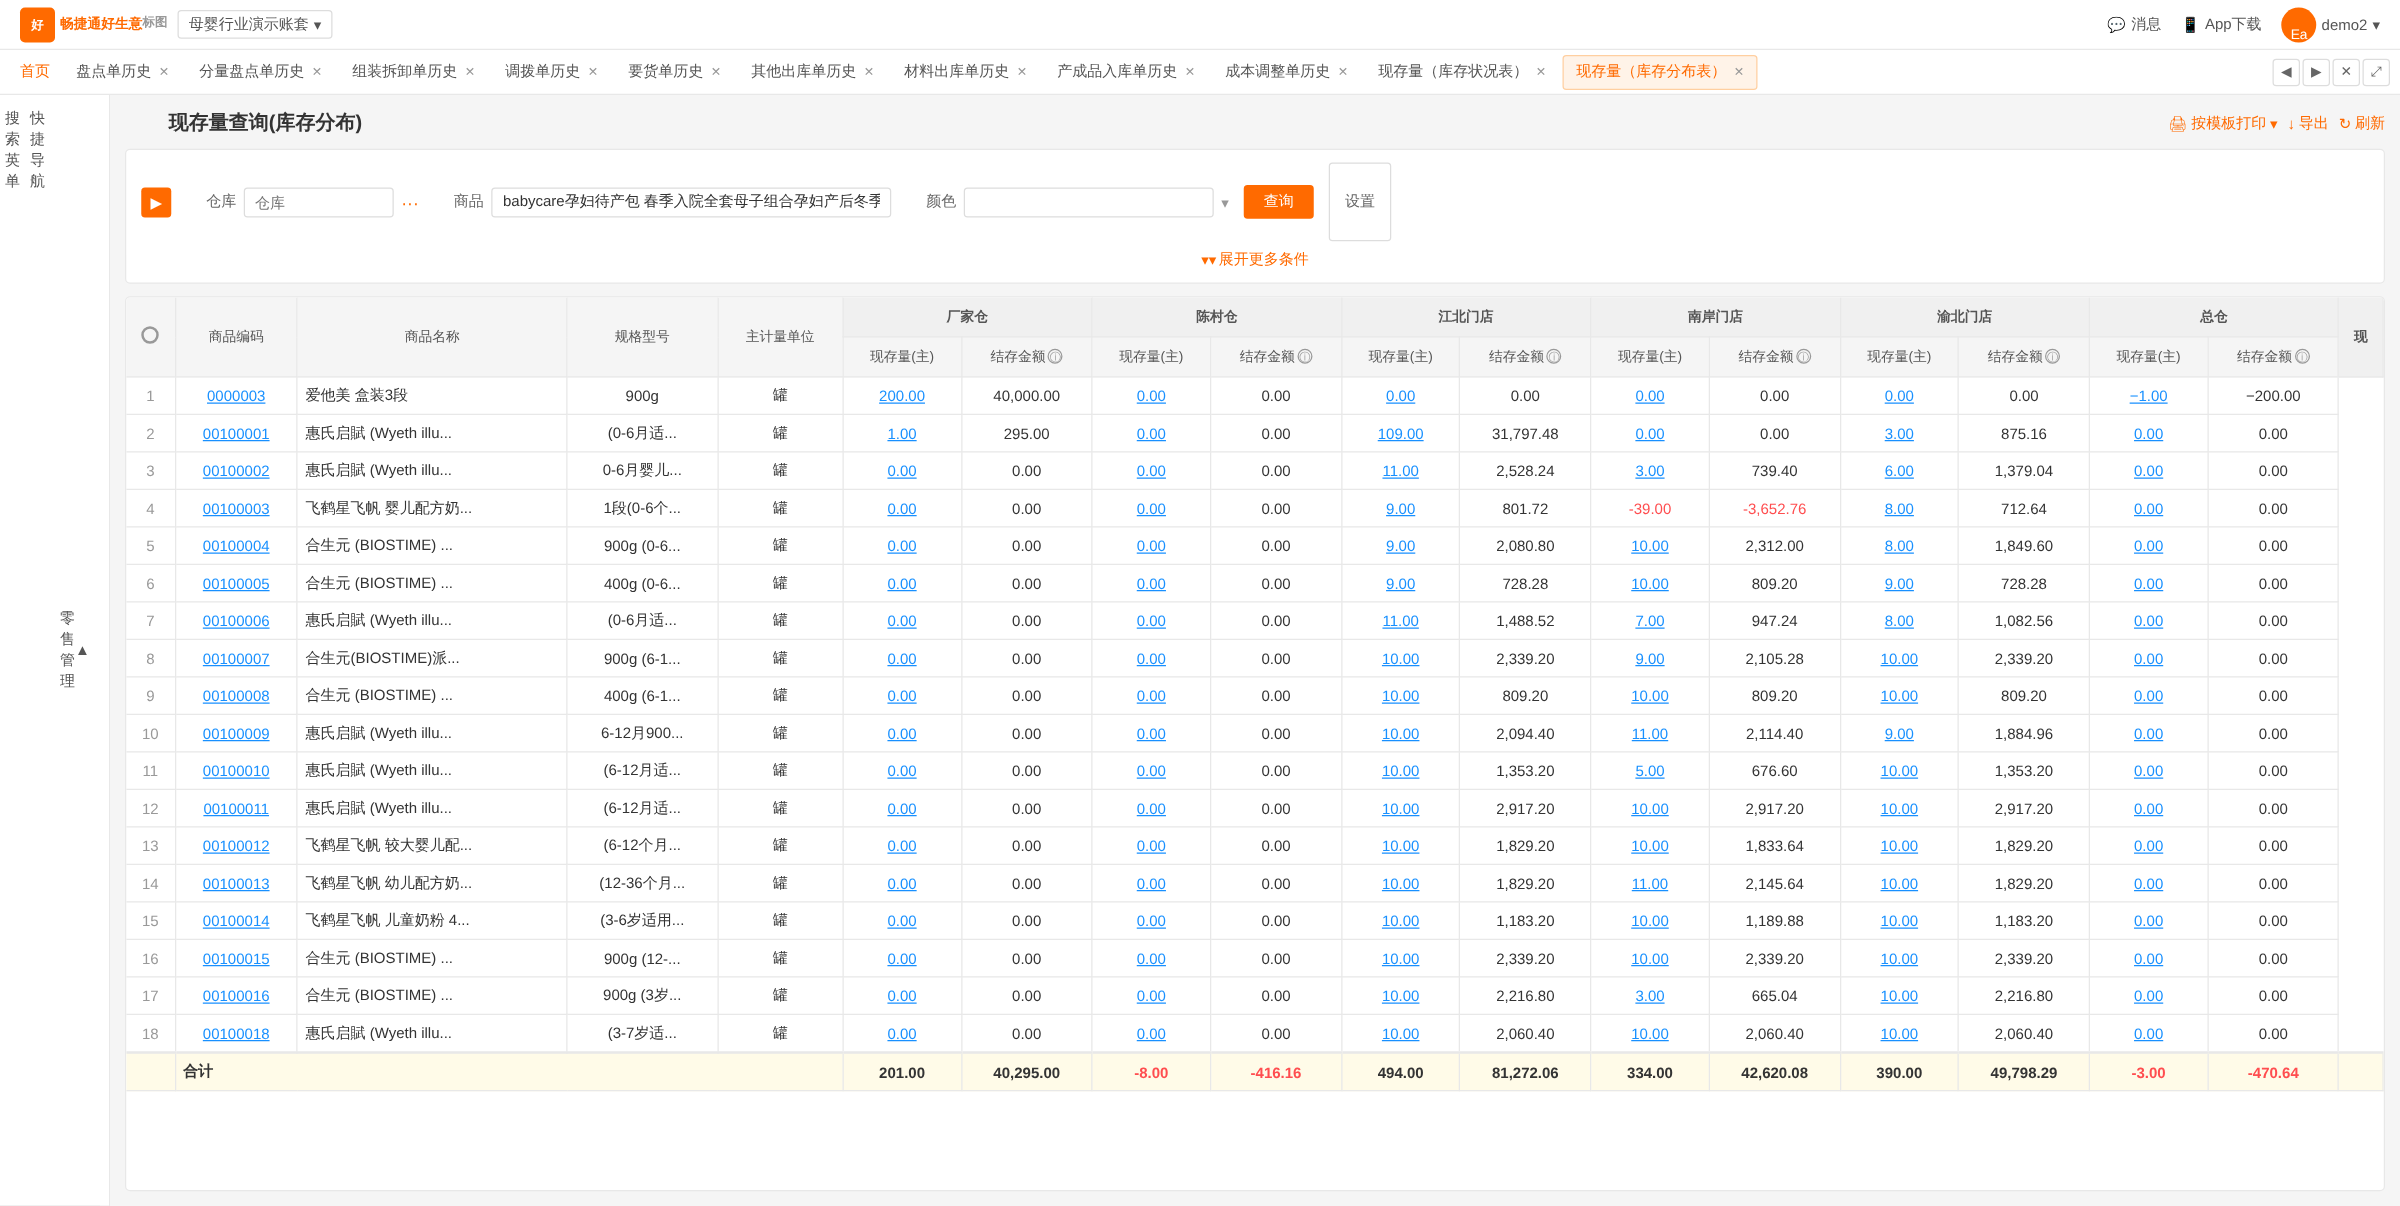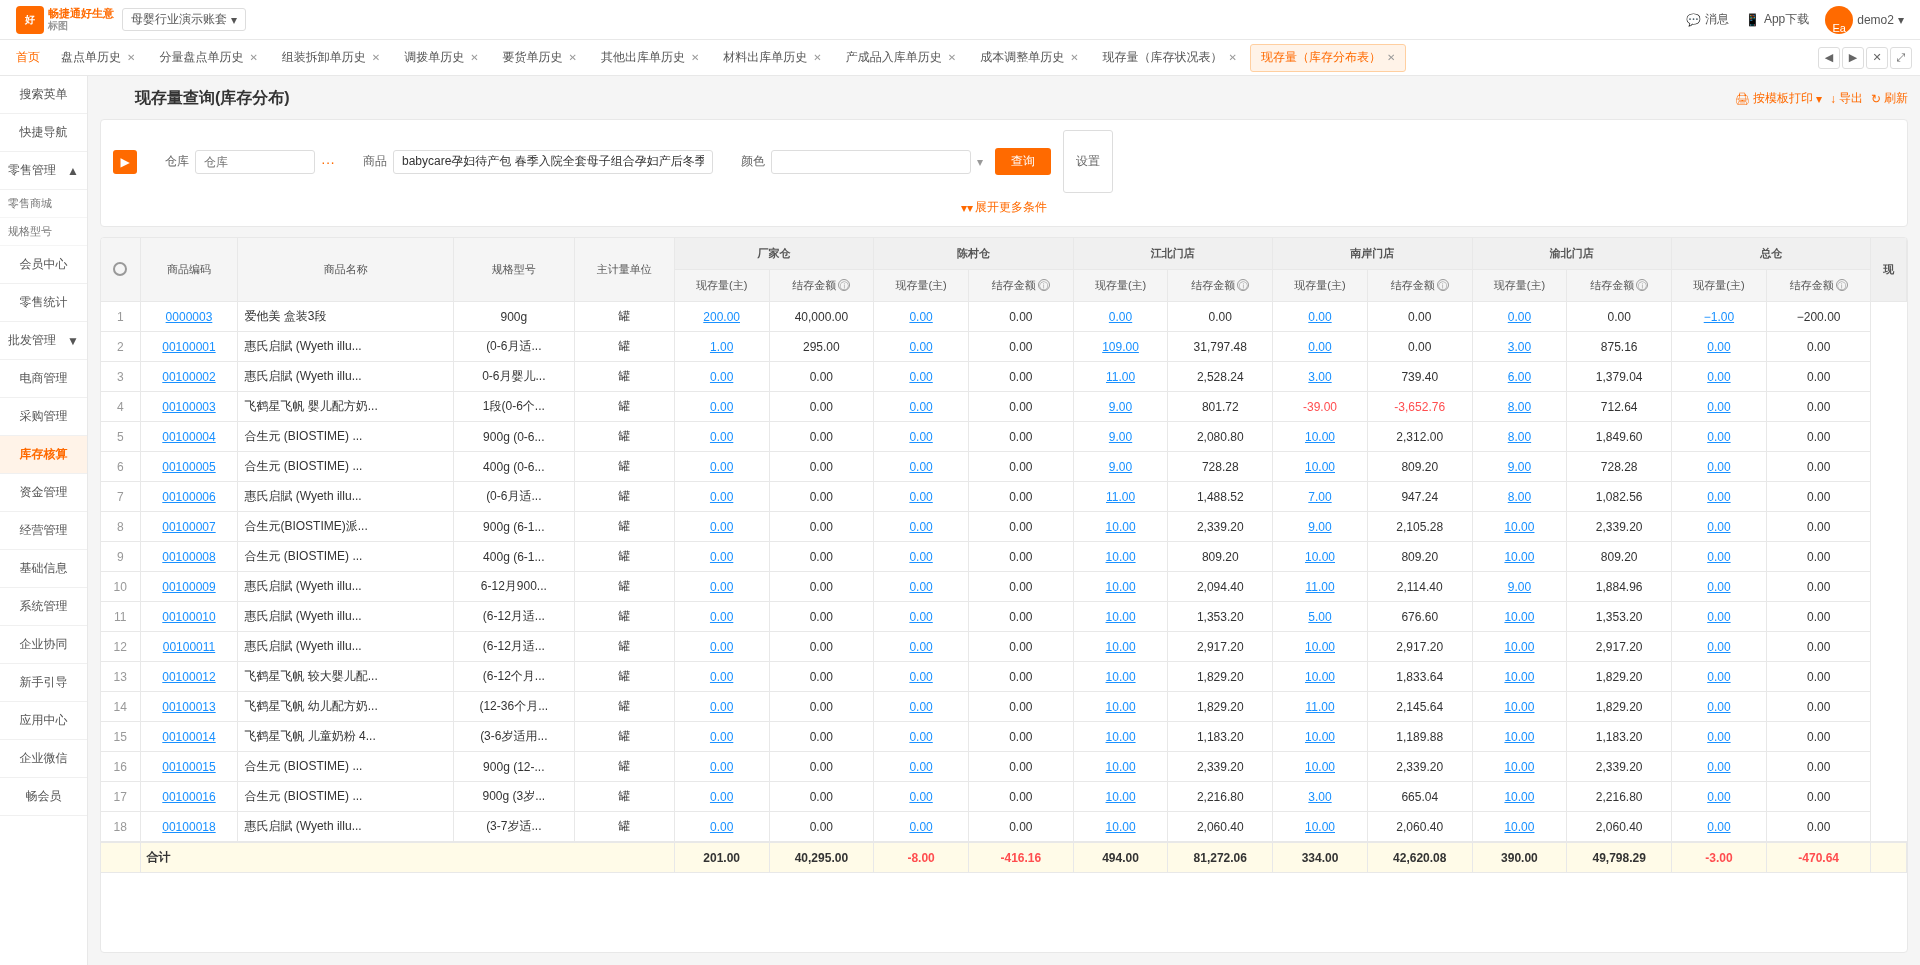--- a/index.html
+++ b/index.html
@@ -21,21 +21,21 @@
     .nav-tab.active { background: #fff3e8; color: #ff6a00; border-color: #ffcfa0; }
     .nav-tab .close-x { font-size: 10px; color: #999; cursor: pointer; margin-left: 2px; }
     .nav-home { color: #ff6a00; background: none; border: none; font-size: 12px; cursor: pointer; padding: 0 8px; }
     .nav-arrows { display: flex; gap: 2px; margin-left: auto; }
     .nav-arrow { width: 22px; height: 22px; border: 1px solid #ddd; border-radius: 3px; display: flex; align-items: center; justify-content: center; cursor: pointer; color: #666; font-size: 11px; }
 
     
     .main-layout { display: flex; height: calc(965px - 76px); }
 
     
-    .sidebar { width: 88px; background: #fff; border-right: 1px solid #e8e8e8; display: flex; flex-direction: column; overflow-y: auto; }
+    .sidebar { width: 88px; background: #fff; border-right: 1px solid #e8e8e8; display: flex; flex-direction: row; overflow-y: auto; }
     .sidebar-item { padding: 10px 4px; text-align: center; cursor: pointer; color: #555; font-size: 12px; border-bottom: 1px solid #f0f0f0; }
     .sidebar-item.active { color: #ff6a00; background: #fff3e8; font-weight: bold; }
     .sidebar-item.has-arrow { display: flex; align-items: center; justify-content: space-between; padding: 10px 8px; }
     .sidebar-sub { padding: 6px 8px; font-size: 11px; color: #777; cursor: pointer; border-bottom: 1px solid #f5f5f5; }
 
     
     .content-area { flex: 1; overflow: hidden; display: flex; flex-direction: column; padding: 12px; }
 
     
     .page-header { display: flex; align-items: center; justify-content: space-between; margin-bottom: 10px; }
@@ -76,21 +76,21 @@
     .gear-icon { display: inline-block; width: 14px; height: 14px; border: 2px solid #999; border-radius: 50%; position: relative; }
     .info-icon { display: inline-block; width: 12px; height: 12px; border: 1px solid #999; border-radius: 50%; color: #999; font-size: 9px; line-height: 12px; text-align: center; cursor: pointer; margin-left: 2px; }
   </style>
 </head>
 <body>
 
 <div class="top-bar">
   <div class="top-bar-left">
     <div class="logo-area">
       <div class="logo-icon">好</div>
-      <div style="display:flex;flex-direction:column;line-height:1.2">
+      <div style="display:flex;flex-direction:row;line-height:1.2">
         <span style="font-size:11px;color:#ff6a00;font-weight:bold;">畅捷通好生意</span>
         <span style="font-size:10px;color:#999;">标图</span>
       </div>
     </div>
     <div class="dropdown-selector">
       <span>母婴行业演示账套</span>
       <span>▾</span>
     </div>
   </div>
   <div class="top-bar-right">

